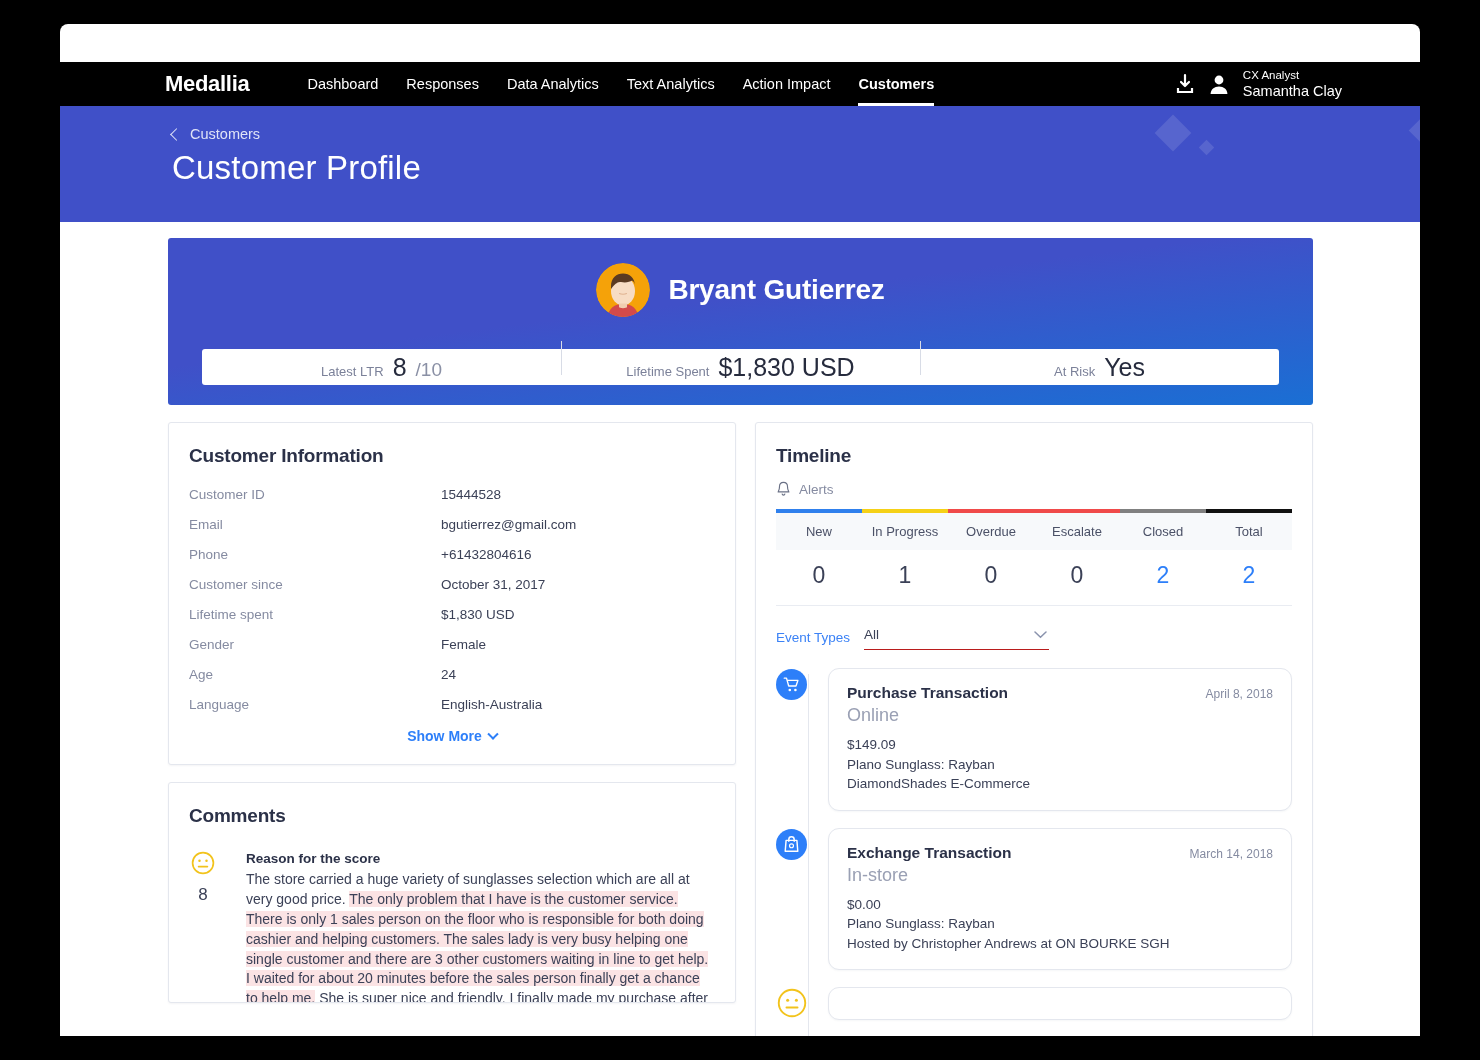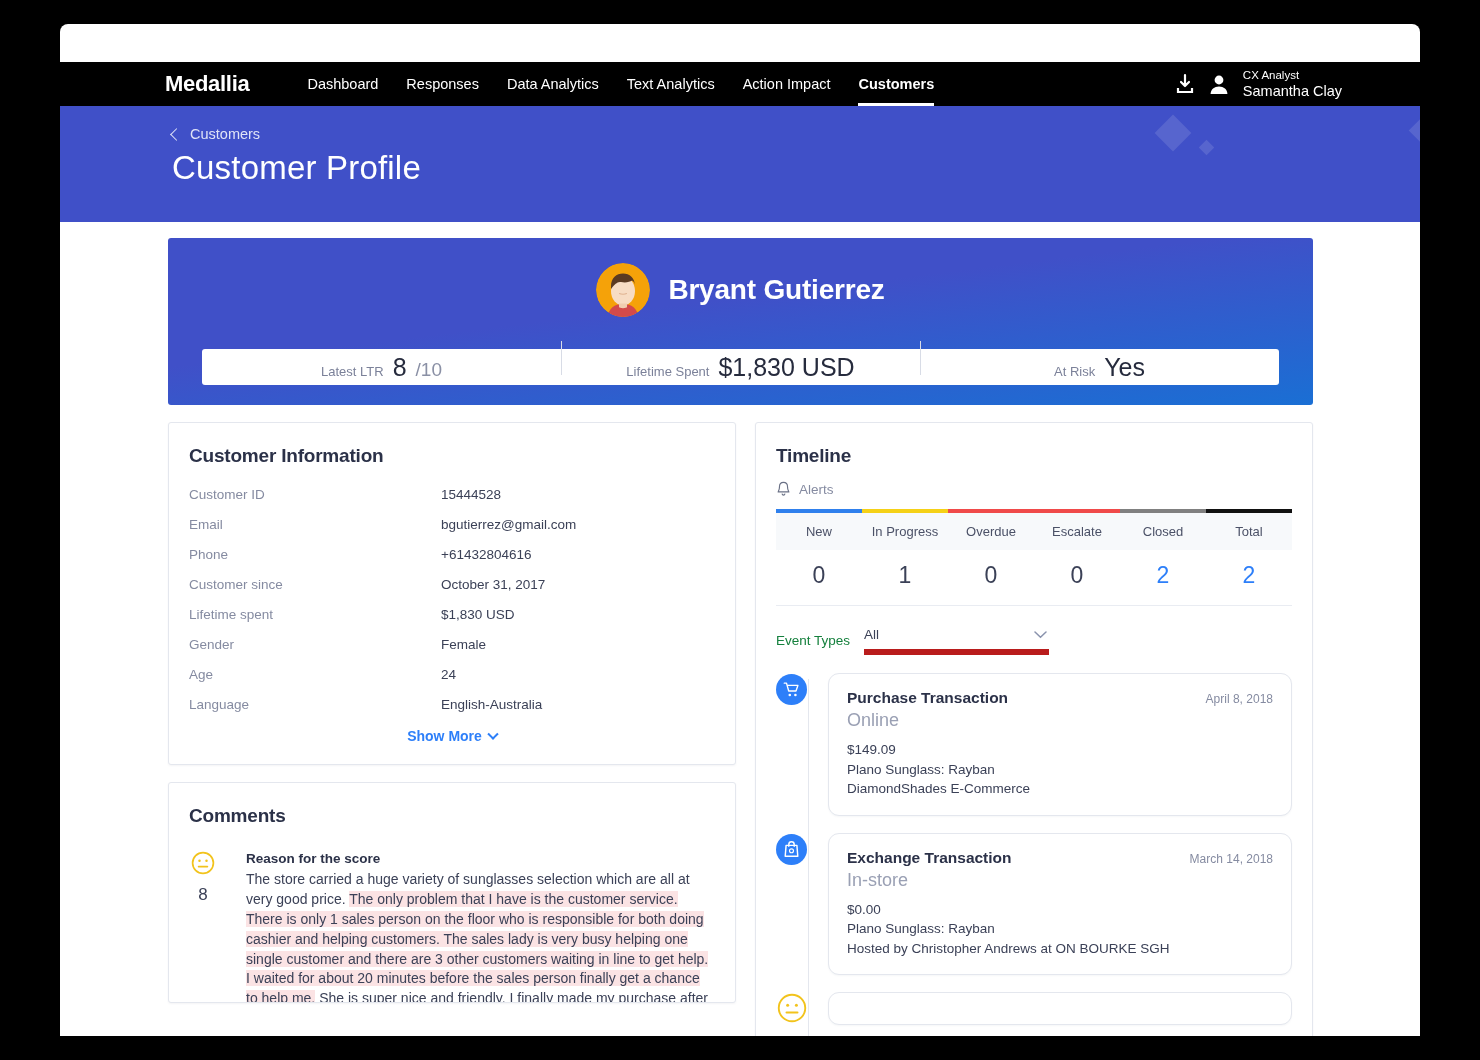--- a/index.html
+++ b/index.html
@@ -143,23 +143,23 @@
   .alerts-lbl { color: #858ba1; font-size: 13.5px; }
   .alerts-table { width: 100%; }
   .bar-row { display: flex; height: 4px; }
   .head-row { display: flex; background: #f7f9fb; }
   .head-cell { flex: 1; text-align: center; font-size: 13px; color: #4b5167; padding: 11px 0; }
   .val-row { display: flex; border-bottom: 1px solid #e9ecf2; }
   .val-cell { flex: 1; text-align: center; font-size: 23px; font-weight: 300; color: #3b4157; padding: 12px 0 16px; }
   .val-cell.link { color: #2d7ff9; cursor: pointer; }
 
   .evt-row { display: flex; align-items: center; gap: 14px; margin-top: 19px; padding-bottom: 2px; }
-  .evt-lbl { color: #15803d; font-size: 13.5px; }
+  .evt-lbl { color: #3b82f6; font-size: 13.5px; }
   .evt-sel {
-    flex: 1; max-width: 185px; border-bottom: 6px solid #b91c1c;
+    flex: 1; max-width: 185px; border-bottom: 1px solid #b91c1c;
     display: flex; align-items: center; justify-content: space-between;
     padding: 2px 2px 7px 0; cursor: pointer;
   }
   .evt-val { font-size: 13.5px; color: #3b4157; }
 
   .timeline { position: relative; margin-top: 16px; padding-left: 52px; }
   .tl-line { position: absolute; left: 32px; top: 6px; bottom: -40px; width: 1px; background: #e4e7ee; }
   .tl-item { position: relative; margin-bottom: 17px; }
   .tl-bullet { position: absolute; left: -52px; top: 1px; width: 32px; text-align: center; }
   .bullet-circle { width: 31px; height: 31px; border-radius: 50%; background: #2d7ff9; display: flex; align-items: center; justify-content: center; }

